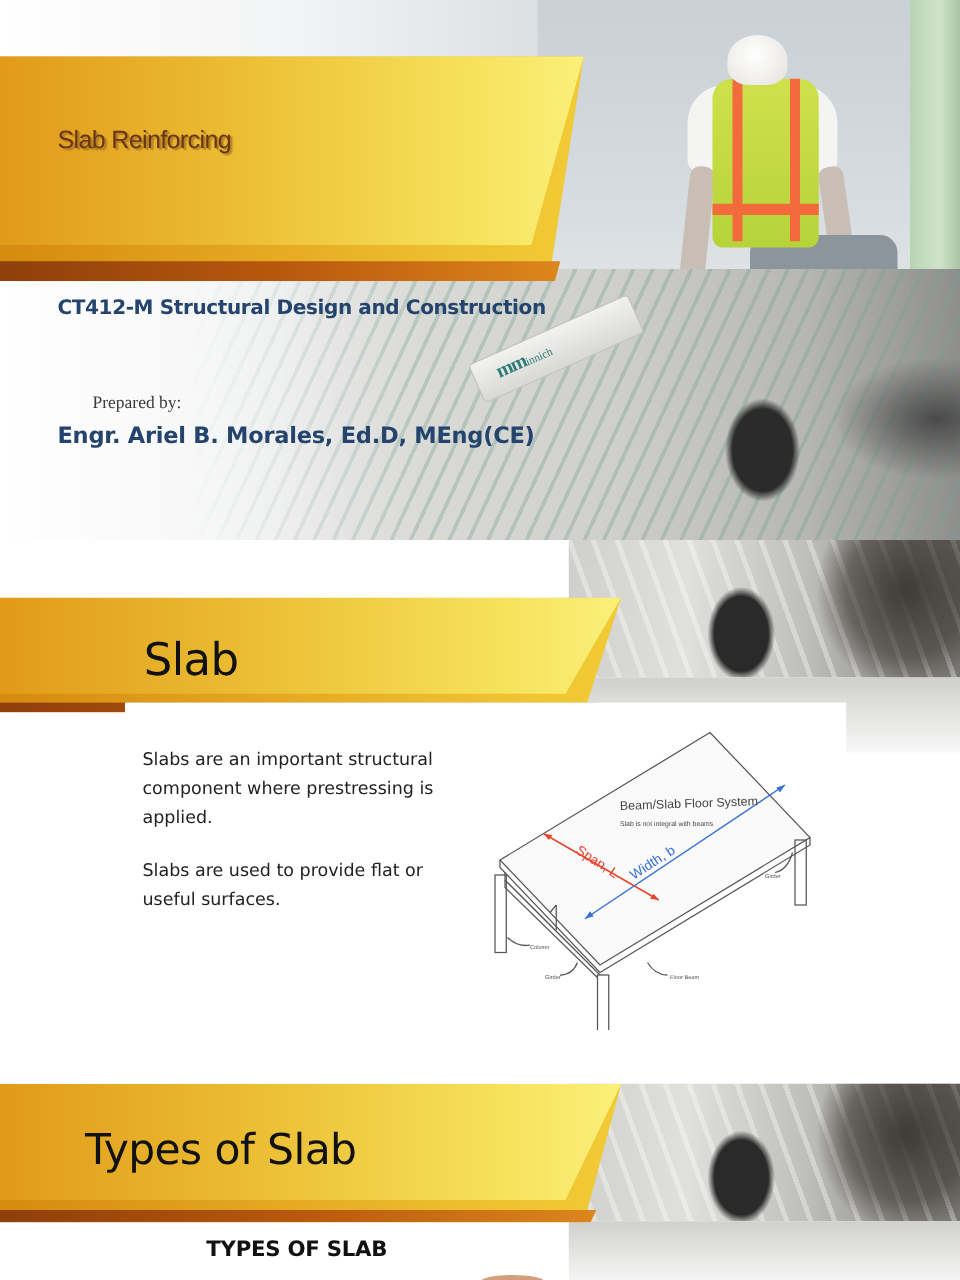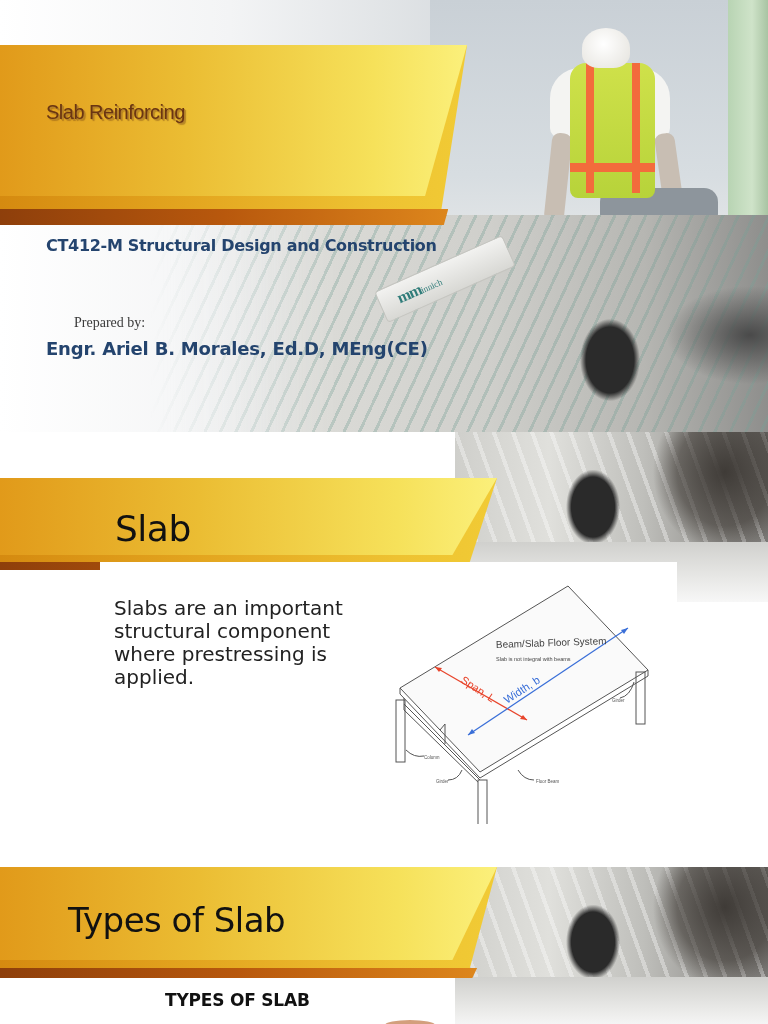--- a/index.html
+++ b/index.html
@@ -81,21 +81,21 @@
   .section-photo-fade { position: absolute; top: 110px; left: 455px; width: 313px; height: 60px;
     background: linear-gradient(180deg, #d0d0cd 0%, #e8e8e6 60%, #f7f7f7 100%); }
 
   #slide-2 { top: 432px; height: 410px; }
   #slide-2 .banner-wrap { position: absolute; left: 0; top: 2px; width: 497px; height: 92px; margin-top: 44px; }
   .section-title { position: absolute; left: 115px; top: 30px; font-family: "DejaVu Sans", sans-serif;
     font-size: 36px; color: #111111; letter-spacing: -0.5px; }
 
   .content-card { position: absolute; left: 100px; top: 130px; width: 577px; height: 290px; background: #ffffff; }
   .bullets { position: absolute; left: 14px; top: 35px; width: 250px; font-family: "DejaVu Sans", sans-serif;
-    font-size: 20px; line-height: 23px; color: #222222; }
+    font-size: 14px; line-height: 23px; color: #222222; }
   .bullets p { margin-bottom: 20px; }
 
   .diagram { position: absolute; left: 290px; top: 12px; width: 270px; height: 250px; }
 
   #slide-3 { top: 853px; height: 171px; }
   #slide-3 .banner-wrap { position: absolute; left: 0; top: 14px; width: 497px; height: 111px; }
   .section-title-3 { position: absolute; left: 68px; top: 33px; font-family: "DejaVu Sans", sans-serif;
     font-size: 34px; color: #111111; letter-spacing: -0.5px; }
   .types-heading { position: absolute; left: 165px; top: 137px; font-family: "DejaVu Sans", sans-serif;
     font-weight: bold; font-size: 17px; color: #111111; letter-spacing: -0.2px; }
@@ -153,20 +153,21 @@
       <div class="base"></div>
       <div class="top"></div>
       <div class="shadow"></div>
     </div>
     <div class="section-title">Slab</div>
   </div>
 
   <div class="content-card">
     <div class="bullets">
       <p>Slabs are an important structural component where prestressing is applied.</p>
+      <p>Slabs are used to provide flat or useful surfaces.</p>
     </div>
 
     <div class="diagram">
       <svg width="270" height="250" viewBox="0 0 270 250" xmlns="http://www.w3.org/2000/svg">
         <g stroke="#555" stroke-width="1" fill="none">
 
           <polygon points="10,114 178,12 258,96 90,198" fill="#fafafa"></polygon>
 
           <polyline points="10,114 10,120 90,204 258,102 258,96"></polyline>
 

